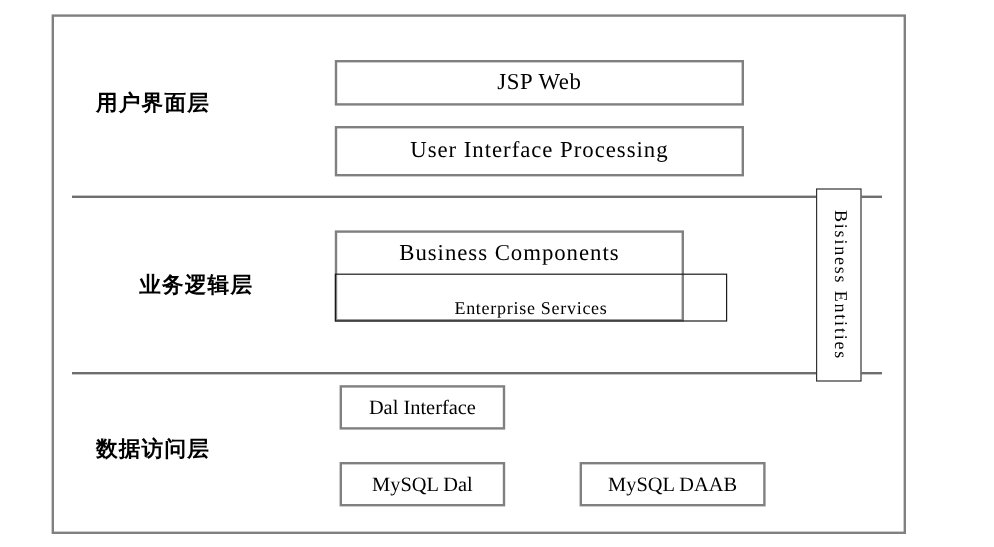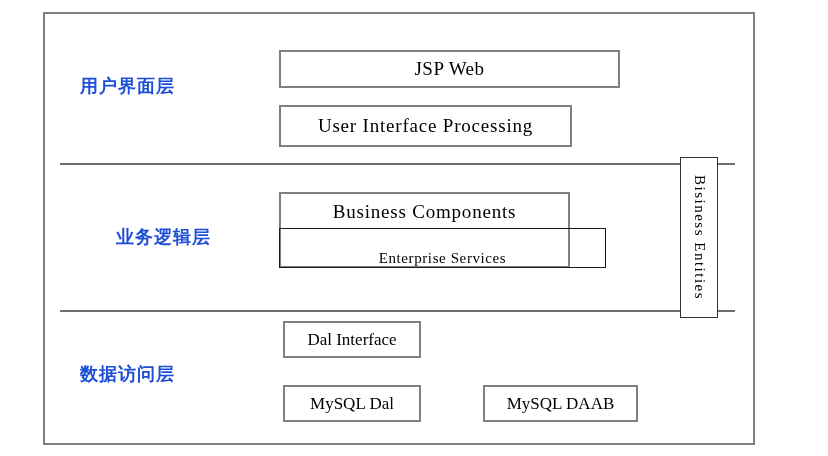--- a/index.html
+++ b/index.html
@@ -40,21 +40,21 @@
   }
   .divider-1 { top: 163px; }
   .divider-2 { top: 310px; }
 
   
   .layer-label {
     position: absolute;
     font-family: "DejaVu Sans", "Liberation Sans", sans-serif;
     font-weight: bold;
     font-size: 18px;
-    color: #1d4ed8;
+    color: #000000;
     letter-spacing: 1px;
     white-space: nowrap;
   }
   .label-ui    { left: 80px;  top: 74px; }
   .label-biz   { left: 80px;  top: 225px; margin-left: 36px; }
   .label-data  { left: 80px;  top: 362px; }
 
   
   .box {
     position: absolute;
@@ -79,21 +79,21 @@
     left: 279px;
     top: 50px;
     width: 341px;
     height: 38px;
     font-size: 19px;
     letter-spacing: 0.5px;
   }
   .box-ui-processing {
     left: 279px;
     top: 105px;
-    width: 293px;
+    width: 341px;
     height: 42px;
     font-size: 19px;
     letter-spacing: 0.8px;
   }
 
   
   .box-business-components {
     left: 279px;
     top: 192px;
     width: 291px;

